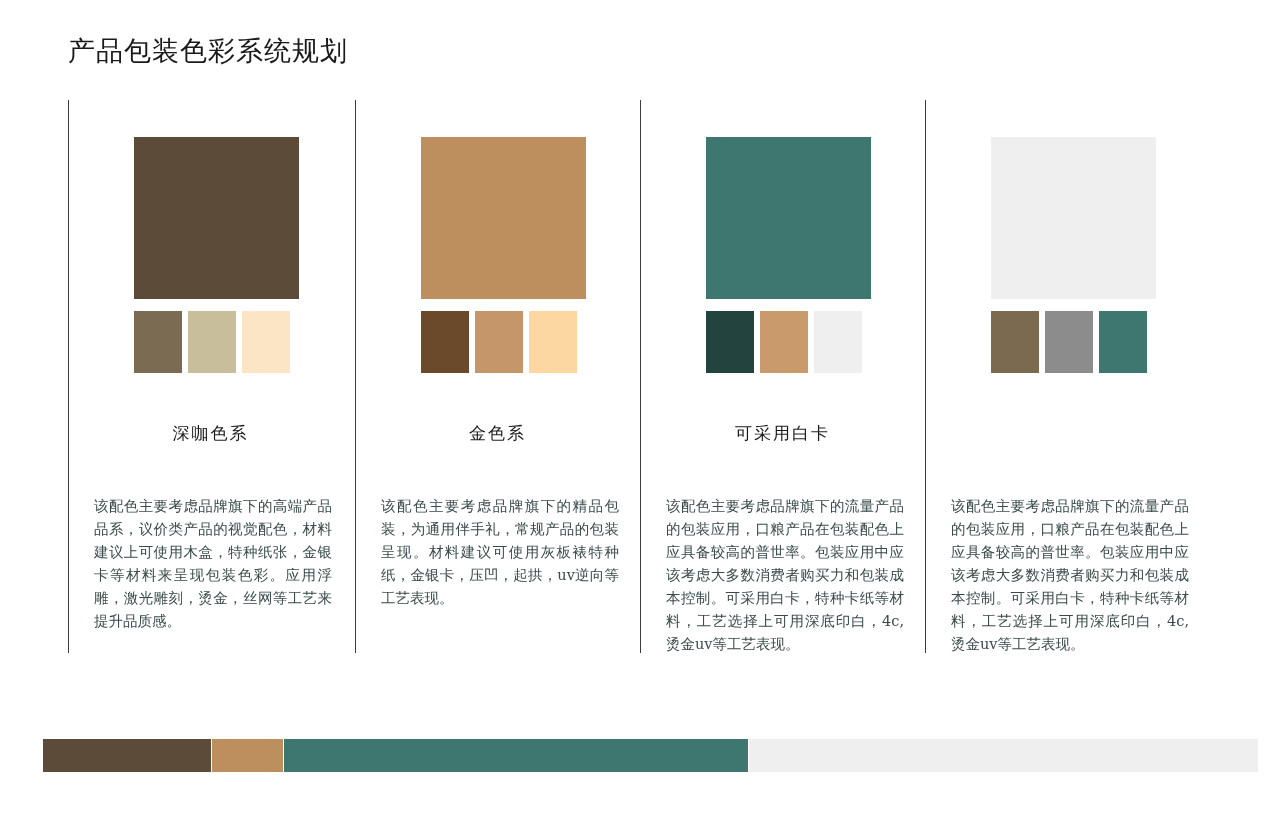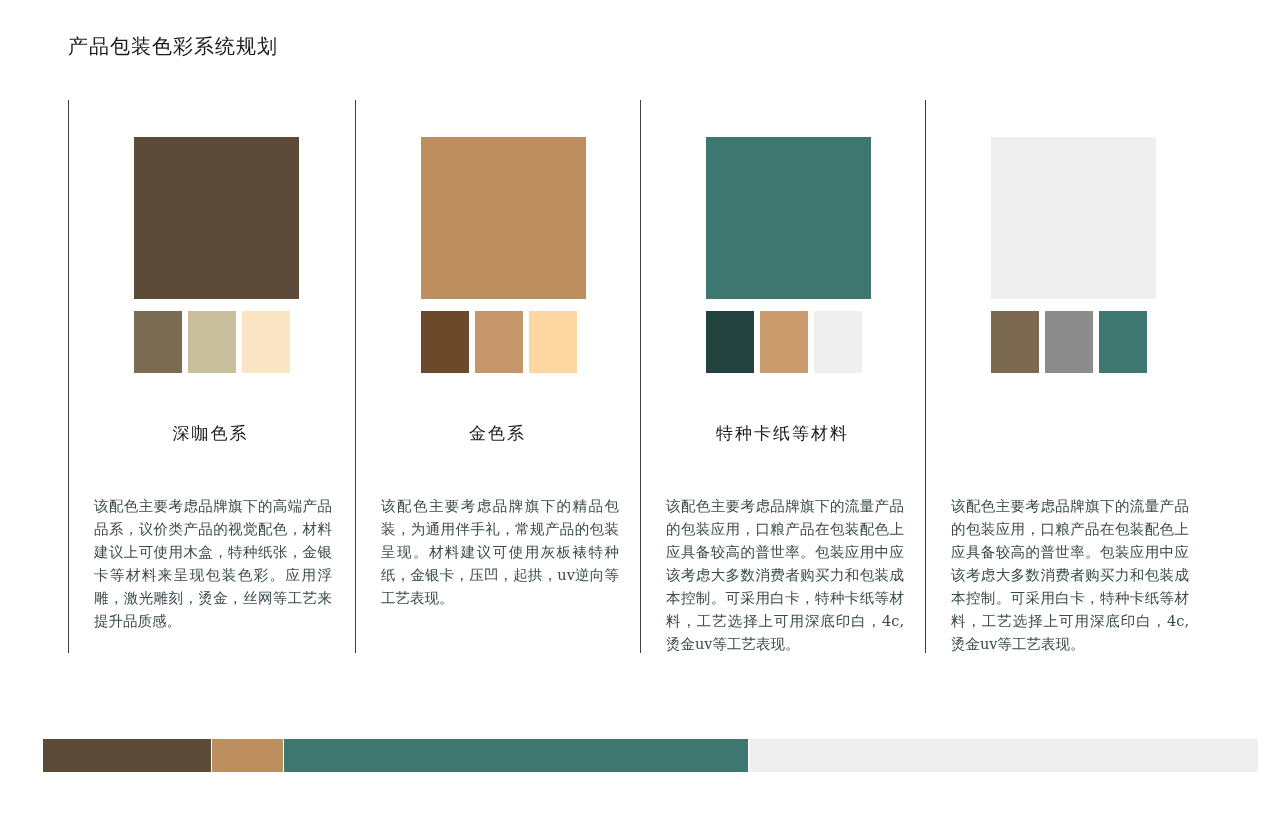--- a/index.html
+++ b/index.html
@@ -13,21 +13,21 @@
     position: relative;
     font-family: "Liberation Serif", "DejaVu Serif", serif;
     overflow: hidden;
   }
 
   
   .page-title {
     position: absolute;
     left: 68px;
     top: 33px;
-    font-size: 20px;
+    font-size: 27px;
     letter-spacing: 1px;
     color: #1a1a1a;
     font-family: "DejaVu Serif", "Liberation Serif", serif;
     white-space: nowrap;
   }
 
   
   .columns {
     position: absolute;
     left: 0;
@@ -152,21 +152,21 @@
   </div>
 
   <div class="col col-2">
     <div class="col-rule"></div>
     <div class="main-swatch" style="background: rgb(62, 118, 112);"></div>
     <div class="sub-swatches">
       <div class="sub-swatch s0" style="background: rgb(35, 67, 63);"></div>
       <div class="sub-swatch s1" style="background: rgb(201, 154, 108);"></div>
       <div class="sub-swatch s2" style="background: rgb(239, 239, 239);"></div>
     </div>
-    <div class="col-heading">特种卡纸等材料</div>
+    <div class="col-heading">可采用白卡</div>
     <div class="col-body">该配色主要考虑品牌旗下的流量产品的包装应用，口粮产品在包装配色上应具备较高的普世率。包装应用中应该考虑大多数消费者购买力和包装成本控制。可采用白卡，特种卡纸等材料，工艺选择上可用深底印白，4c,烫金uv等工艺表现。</div>
   </div>
 
   <div class="col col-3">
     <div class="col-rule"></div>
     <div class="main-swatch" style="background: rgb(239, 239, 239);"></div>
     <div class="sub-swatches">
       <div class="sub-swatch s0" style="background: rgb(123, 106, 79);"></div>
       <div class="sub-swatch s1" style="background: rgb(140, 140, 140);"></div>
       <div class="sub-swatch s2" style="background: rgb(62, 118, 112);"></div>

